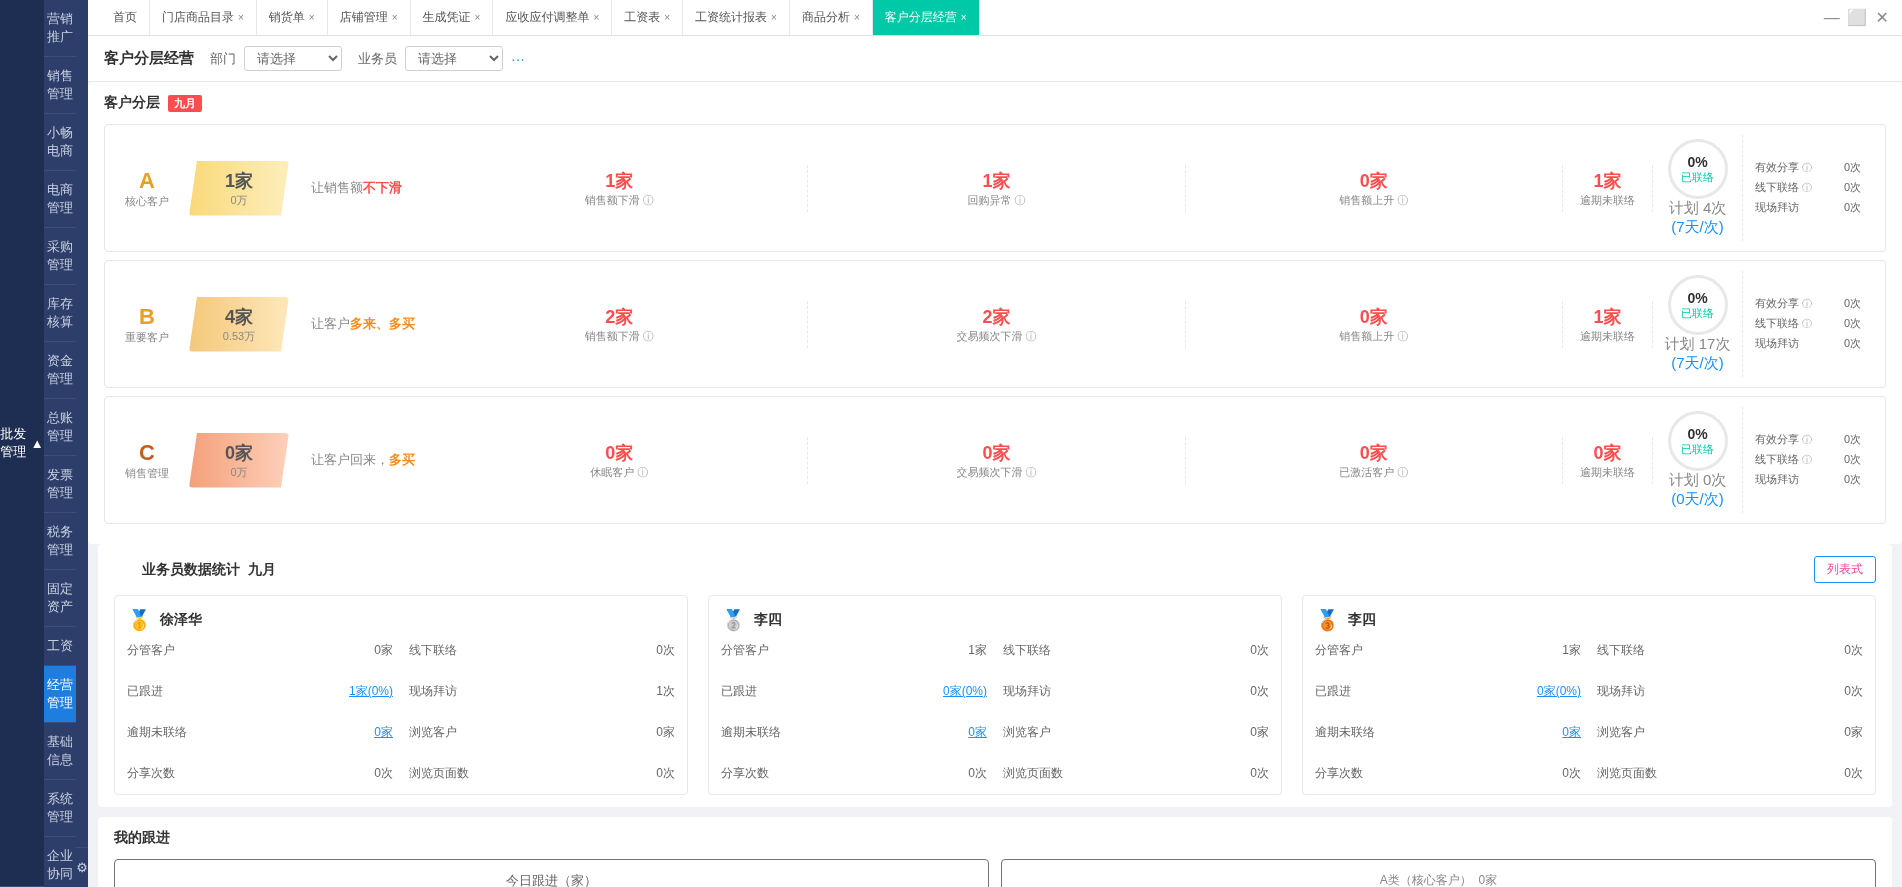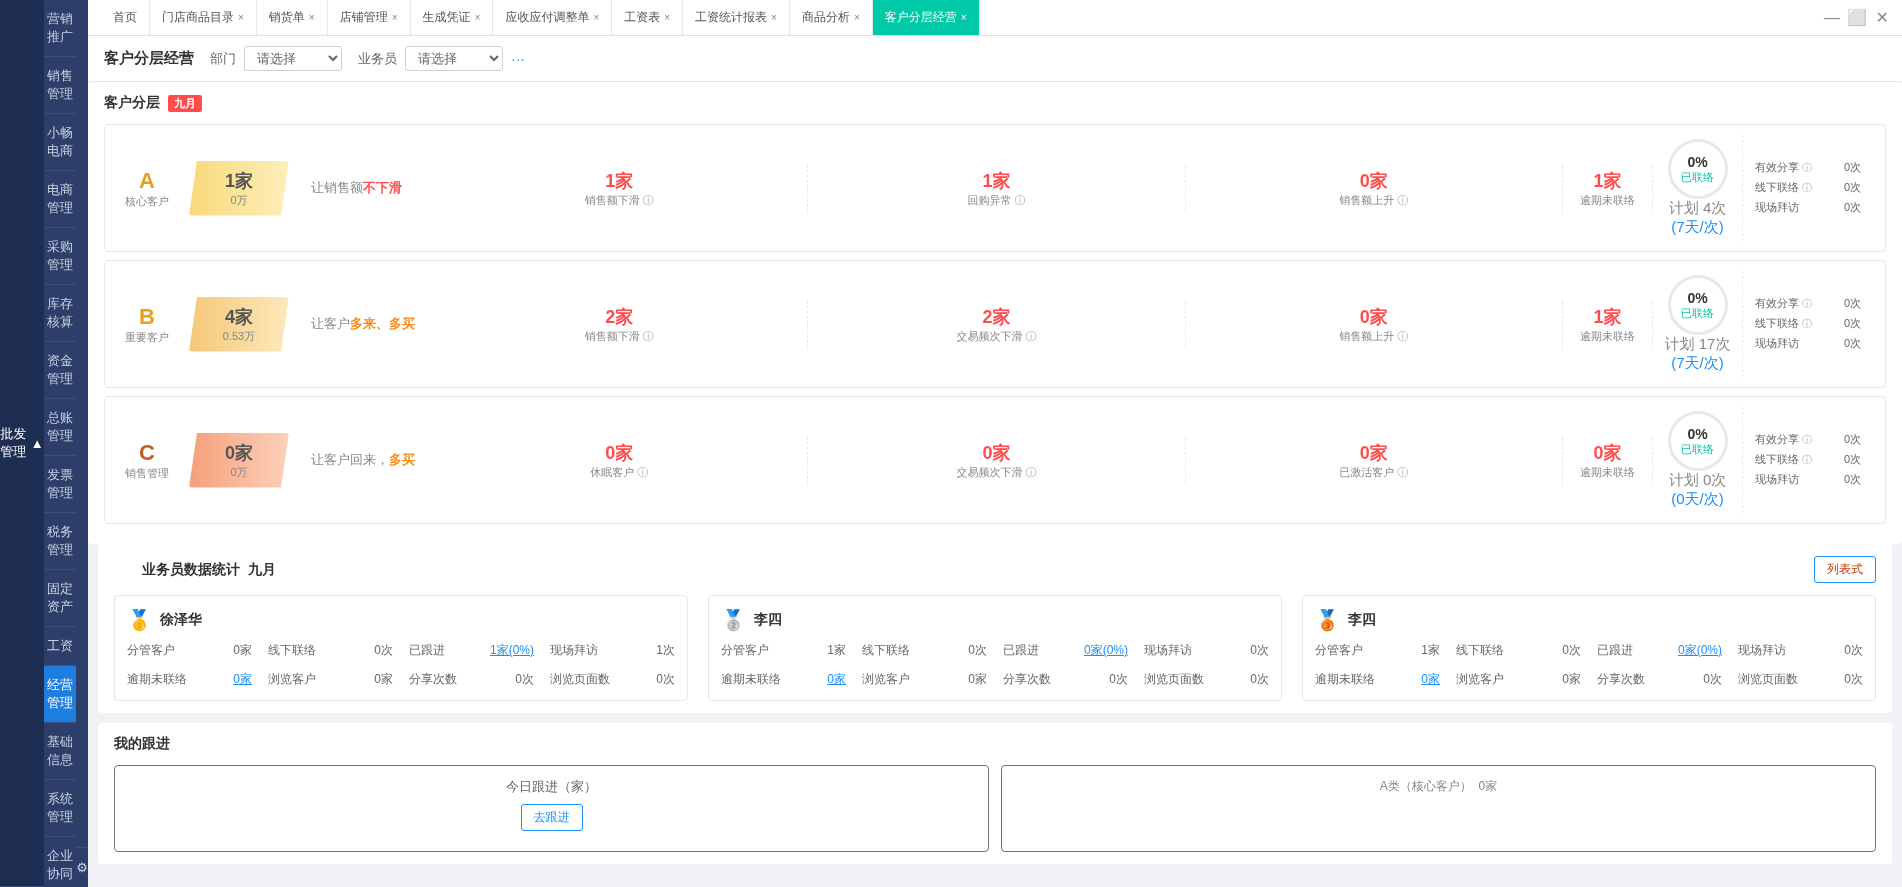--- a/index.html
+++ b/index.html
@@ -244,21 +244,21 @@
     .biz-section-title {
       font-size: 14px;
       font-weight: bold;
       color: #333;
       display: flex;
       align-items: center;
       gap: 8px;
     }
     .list-view-btn {
       border: 1px solid #1890ff;
-      color: #c2410c;
+      color: #ec4899;
       background: #fff;
       padding: 4px 12px;
       border-radius: 3px;
       cursor: pointer;
       font-size: 12px;
     }
 
     .sales-cards {
       display: flex;
       gap: 20px;
@@ -275,22 +275,22 @@
       align-items: center;
       gap: 8px;
       margin-bottom: 10px;
       font-size: 14px;
       font-weight: bold;
       color: #333;
     }
     .medal-icon { font-size: 20px; }
     .sales-card-grid {
       display: grid;
-      grid-template-columns: 1fr 1fr 1fr 1fr;
-      gap: 12px 16px;
+      grid-template-columns: 1fr 1fr;
+      gap: 24px 16px;
     }
     .sales-card-row {
       display: flex;
       justify-content: space-between;
       align-items: center;
       font-size: 12px;
       color: #666;
     }
     .sales-card-val { color: #1890ff; text-decoration: underline; cursor: pointer; }
 

